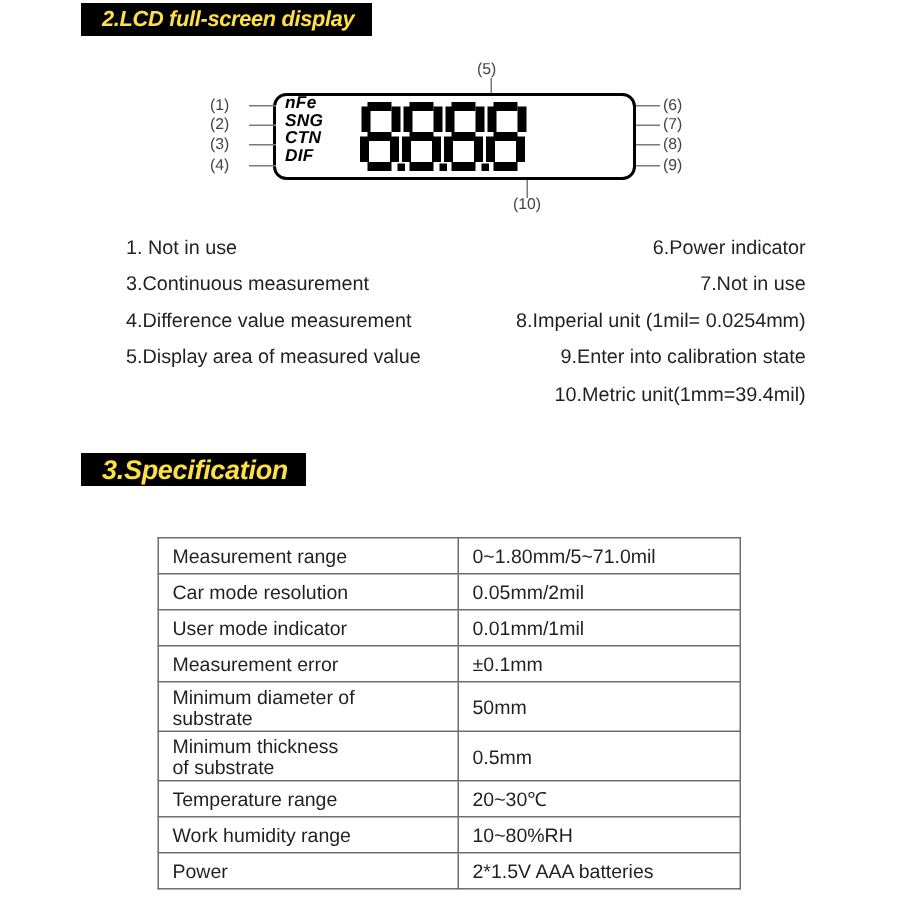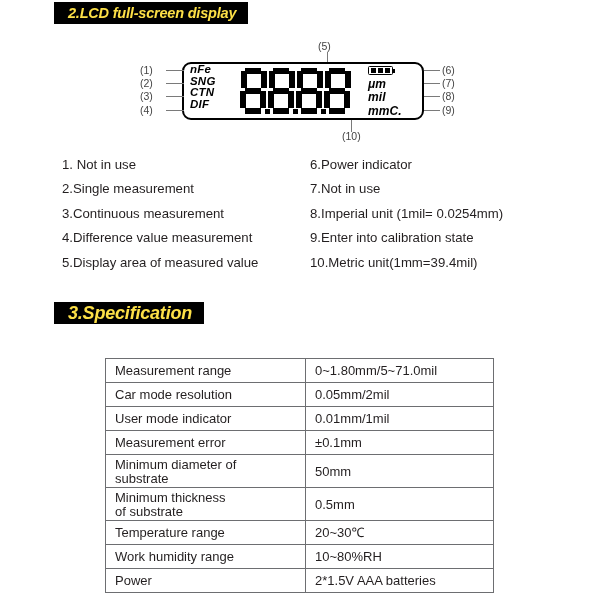--- a/index.html
+++ b/index.html
@@ -193,22 +193,22 @@
 
   
   .legend {
     position: absolute;
     font-size: 13.2px;
     line-height: 24.4px;
     color: #231f20;
     white-space: nowrap;
   }
   #legend-left { left: 62px; top: 153px; }
-  #legend-right { left: 310px; top: 153px; }
-  .legend div { height: 24.4px; }
+  #legend-right { left: 322px; top: 153px; text-align: right; }
+  .legend div { height: 24.4px; margin-left: 22px; }
 
   
   #spec-table {
     position: absolute;
     left: 105px;
     top: 358px;
     width: 389px;
     border-collapse: collapse;
     table-layout: fixed;
     border-radius: 15px;
@@ -285,30 +285,20 @@
       <i class="seg h t"></i>
         <i class="seg h m"></i>
         <i class="seg h b"></i>
       <i class="seg v tl"></i>
         <i class="seg v tr"></i>
         <i class="seg v bl"></i>
         <i class="seg v br"></i>
     </div>
   </div>
 
-  <div class="lcd-units">
-    <div class="battery">
-        <i></i>
-        <i></i>
-        <i></i>
-      </div>
-    <span class="unit-text">μm</span>
-    <span class="unit-text">mil</span>
-    <span class="unit-text">mmC.</span>
-  </div>
 
   <div class="callout" style="left:0px; top:24px;">(1)</div>
   <div class="lead hz" style="left:26px; top:30px; width:18px;"></div>
   <div class="callout" style="left:0px; top:37px;">(2)</div>
   <div class="lead hz" style="left:26px; top:43px; width:18px;"></div>
   <div class="callout" style="left:0px; top:50px;">(3)</div>
   <div class="lead hz" style="left:26px; top:56px; width:18px;"></div>
   <div class="callout" style="left:0px; top:64px;">(4)</div>
   <div class="lead hz" style="left:26px; top:70px; width:18px;"></div>
 
@@ -320,21 +310,20 @@
   <div class="callout" style="left:302px; top:50px;">(8)</div>
   <div class="lead hz" style="left:284px; top:70px; width:16px;"></div>
   <div class="callout" style="left:302px; top:64px;">(9)</div>
 
   <div class="lead vt" style="left:211px; top:80px; height:12px;"></div>
   <div class="callout" style="left:202px; top:90px;">(10)</div>
 </div>
 
 <div class="legend" id="legend-left">
   <div>1. Not in use</div>
-  <div>2.Single measurement</div>
   <div>3.Continuous measurement</div>
   <div>4.Difference value measurement</div>
   <div>5.Display area of measured value</div>
 </div>
 
 <div class="legend" id="legend-right">
   <div>6.Power indicator</div>
   <div>7.Not in use</div>
   <div>8.Imperial unit (1mil= 0.0254mm)</div>
   <div>9.Enter into calibration state</div>

